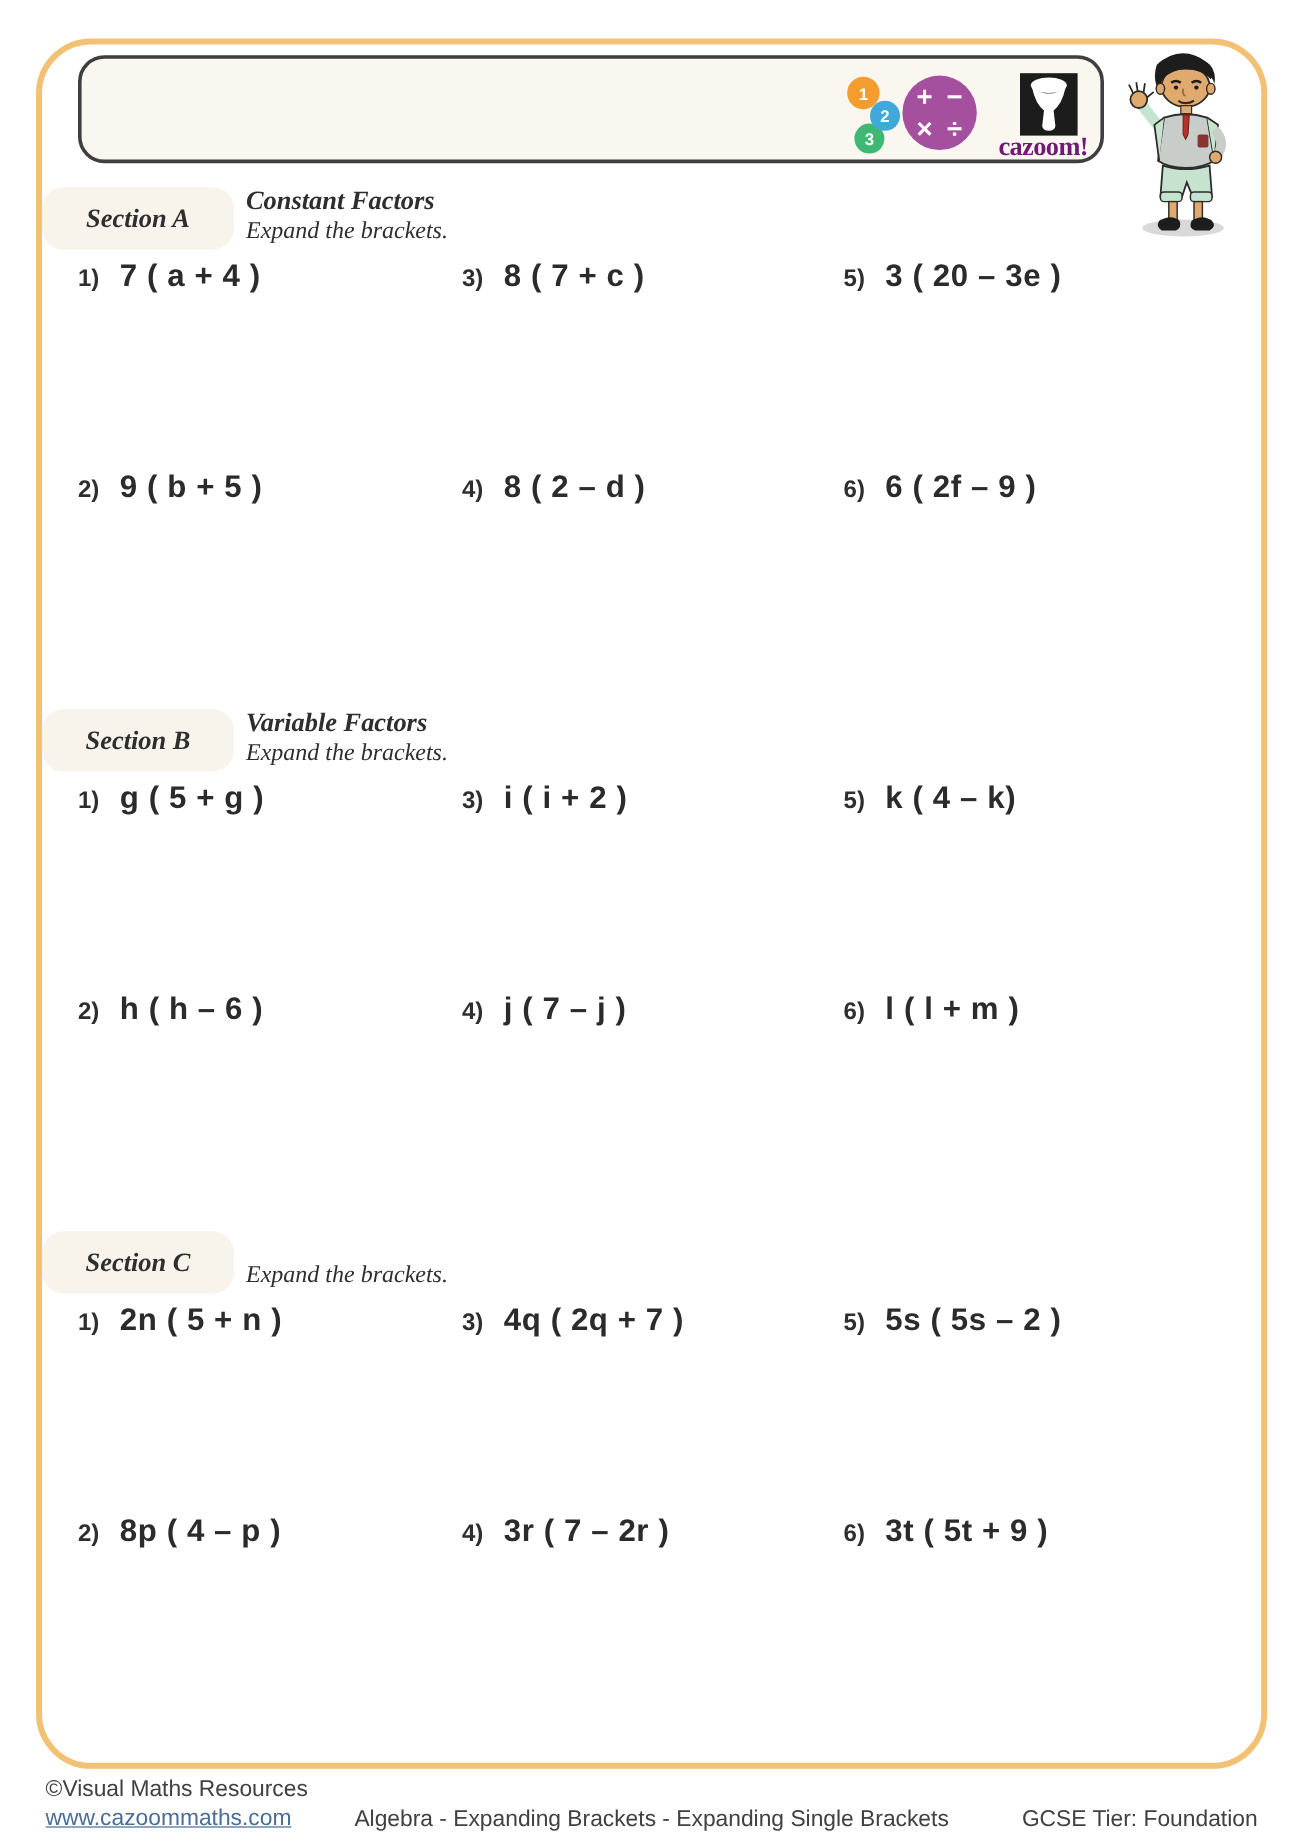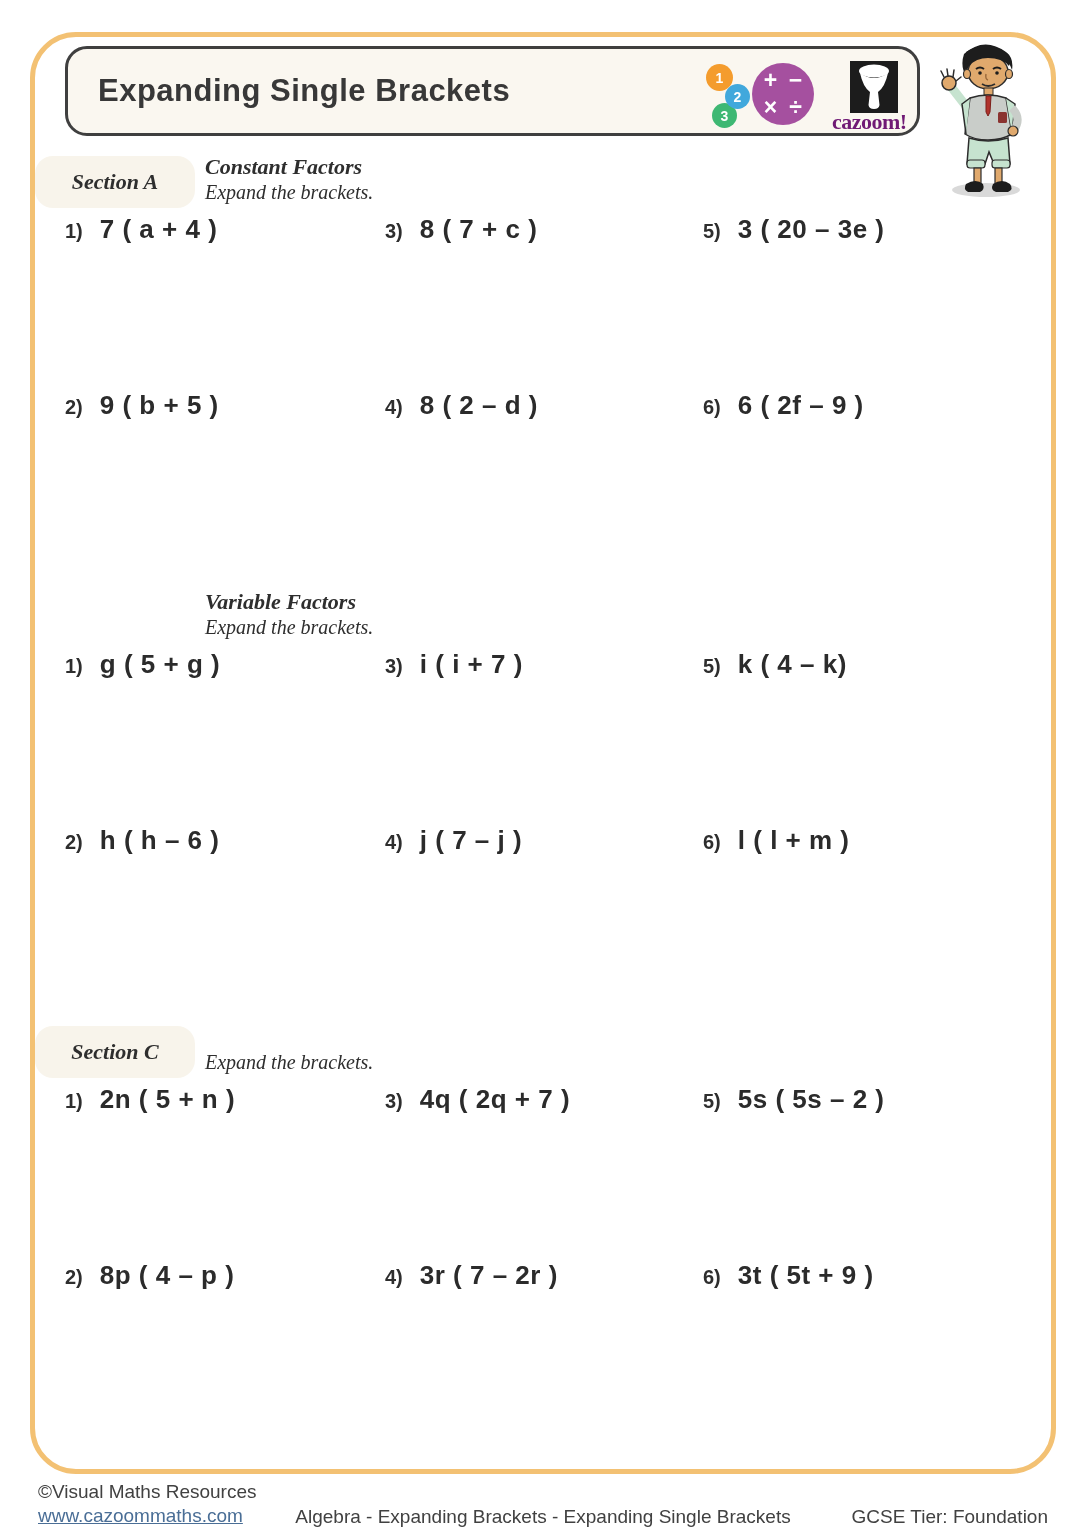--- a/index.html
+++ b/index.html
@@ -59,21 +59,20 @@
                      font-size:19px;color:#414141;}
   .footer-tier{position:absolute;right:38px;top:1506px;font-size:19px;color:#414141;}
 </style>
 </head>
 <body>
 
 <div class="page">
   <div class="frame"></div>
 
   <div class="header-box">
-    <div class="page-title">Expanding Single Brackets</div>
 
     <div class="badge badge-1">
       <span>1</span>
     </div>
     <div class="badge badge-2">
       <span>2</span>
     </div>
     <div class="badge badge-3">
       <span>3</span>
     </div>
@@ -170,30 +169,31 @@
         <span class="pexpr">8 ( 2 – d )</span>
       </div>
       <div class="problem pcol-3">
         <span class="pnum">6)</span>
         <span class="pexpr">6 ( 2f – 9 )</span>
       </div>
     </div>
   </div>
 
   <div class="section sec-b">
+    <div class="sec-label">Section B</div>
     <div class="sec-heading">Variable Factors</div>
     <div class="sec-instruction">Expand the brackets.</div>
     <div class="prow prow-1">
       <div class="problem pcol-1">
         <span class="pnum">1)</span>
         <span class="pexpr">g ( 5 + g )</span>
       </div>
       <div class="problem pcol-2">
         <span class="pnum">3)</span>
-        <span class="pexpr">i ( i + 7 )</span>
+        <span class="pexpr">i ( i + 2 )</span>
       </div>
       <div class="problem pcol-3">
         <span class="pnum">5)</span>
         <span class="pexpr">k ( 4 – k)</span>
       </div>
     </div>
     <div class="prow prow-2">
       <div class="problem pcol-1">
         <span class="pnum">2)</span>
         <span class="pexpr">h ( h – 6 )</span>

